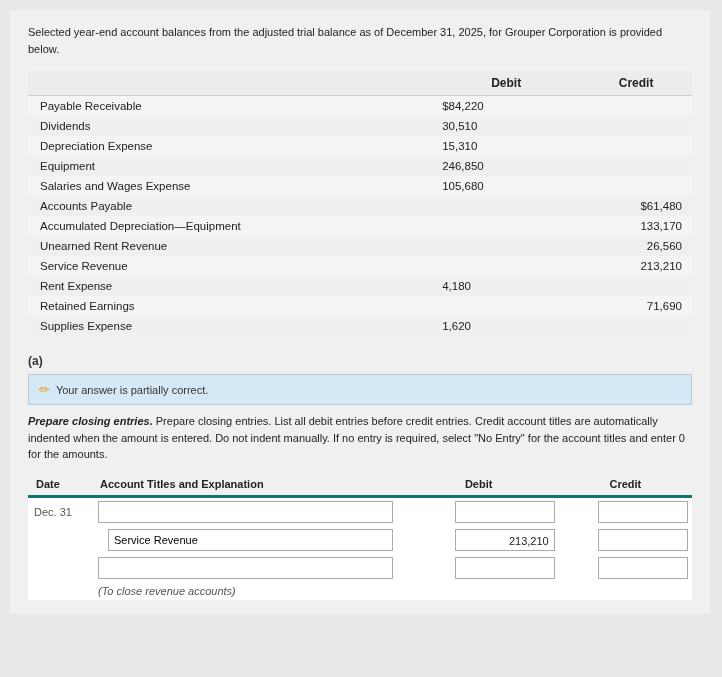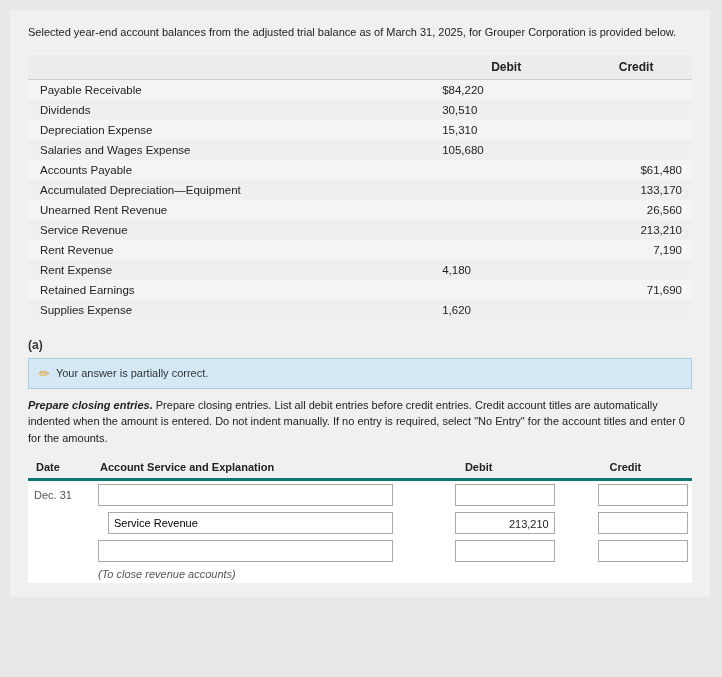--- a/index.html
+++ b/index.html
@@ -169,21 +169,21 @@
       height: 22px;
       text-align: right;
       line-height: 18px;
     }
   </style>
 </head>
 <body>
 
 <div class="page-container">
 
-  <p class="intro-text">Selected year-end account balances from the adjusted trial balance as of March 31, 2025, for Grouper Corporation is provided below.</p>
+  <p class="intro-text">Selected year-end account balances from the adjusted trial balance as of December 31, 2025, for Grouper Corporation is provided below.</p>
 
   <table class="trial-balance-table">
     <thead>
       <tr>
         <th></th>
         <th>Debit</th>
         <th>Credit</th>
       </tr>
     </thead>
     <tbody id="trial-balance-body">
@@ -196,20 +196,25 @@
           <td style="padding-left: 12px;">Dividends</td>
           <td class="debit">30,510</td>
           <td class="credit"></td>
         </tr>
         <tr>
           <td style="padding-left: 12px;">Depreciation Expense</td>
           <td class="debit">15,310</td>
           <td class="credit"></td>
         </tr>
         <tr>
+          <td style="padding-left: 12px;">Equipment</td>
+          <td class="debit">246,850</td>
+          <td class="credit"></td>
+        </tr>
+        <tr>
           <td style="padding-left: 12px;">Salaries and Wages Expense</td>
           <td class="debit">105,680</td>
           <td class="credit"></td>
         </tr>
         <tr>
           <td style="padding-left: 12px;">Accounts Payable</td>
           <td class="debit"></td>
           <td class="credit">$61,480</td>
         </tr>
         <tr>
@@ -219,25 +224,20 @@
         </tr>
         <tr>
           <td style="padding-left: 12px;">Unearned Rent Revenue</td>
           <td class="debit"></td>
           <td class="credit">26,560</td>
         </tr>
         <tr>
           <td style="padding-left: 12px;">Service Revenue</td>
           <td class="debit"></td>
           <td class="credit">213,210</td>
-        </tr>
-        <tr>
-          <td style="padding-left: 12px;">Rent Revenue</td>
-          <td class="debit"></td>
-          <td class="credit">7,190</td>
         </tr>
         <tr>
           <td style="padding-left: 12px;">Rent Expense</td>
           <td class="debit">4,180</td>
           <td class="credit"></td>
         </tr>
         <tr>
           <td style="padding-left: 12px;">Retained Earnings</td>
           <td class="debit"></td>
           <td class="credit">71,690</td>
@@ -259,21 +259,21 @@
 
   <p class="instruction-text">
     <strong>Prepare closing entries. <span></span></strong>
     <span id="instruction-span">Prepare closing entries. List all debit entries before credit entries. Credit account titles are automatically indented when the amount is entered. Do not indent manually. If no entry is required, select "No Entry" for the account titles and enter 0 for the amounts.</span>
   </p>
 
   <table class="closing-table">
     <thead>
       <tr>
         <th class="date-col" style="width:48px">Date</th>
-        <th class="account-col" style="width:230px">Account Service and Explanation</th>
+        <th class="account-col" style="width:230px">Account Titles and Explanation</th>
         <th class="debit-col" style="width:120px; text-align:center">Debit</th>
         <th class="credit-col" style="width:100px; text-align:center">Credit</th>
       </tr>
     </thead>
     <tbody>
 
       <tr>
         <td class="date-cell" style="font-size:11px; color:#555; vertical-align:middle">Dec. 31</td>
         <td class="account-cell">
           <input type="text" class="input-field" value="" style="">

